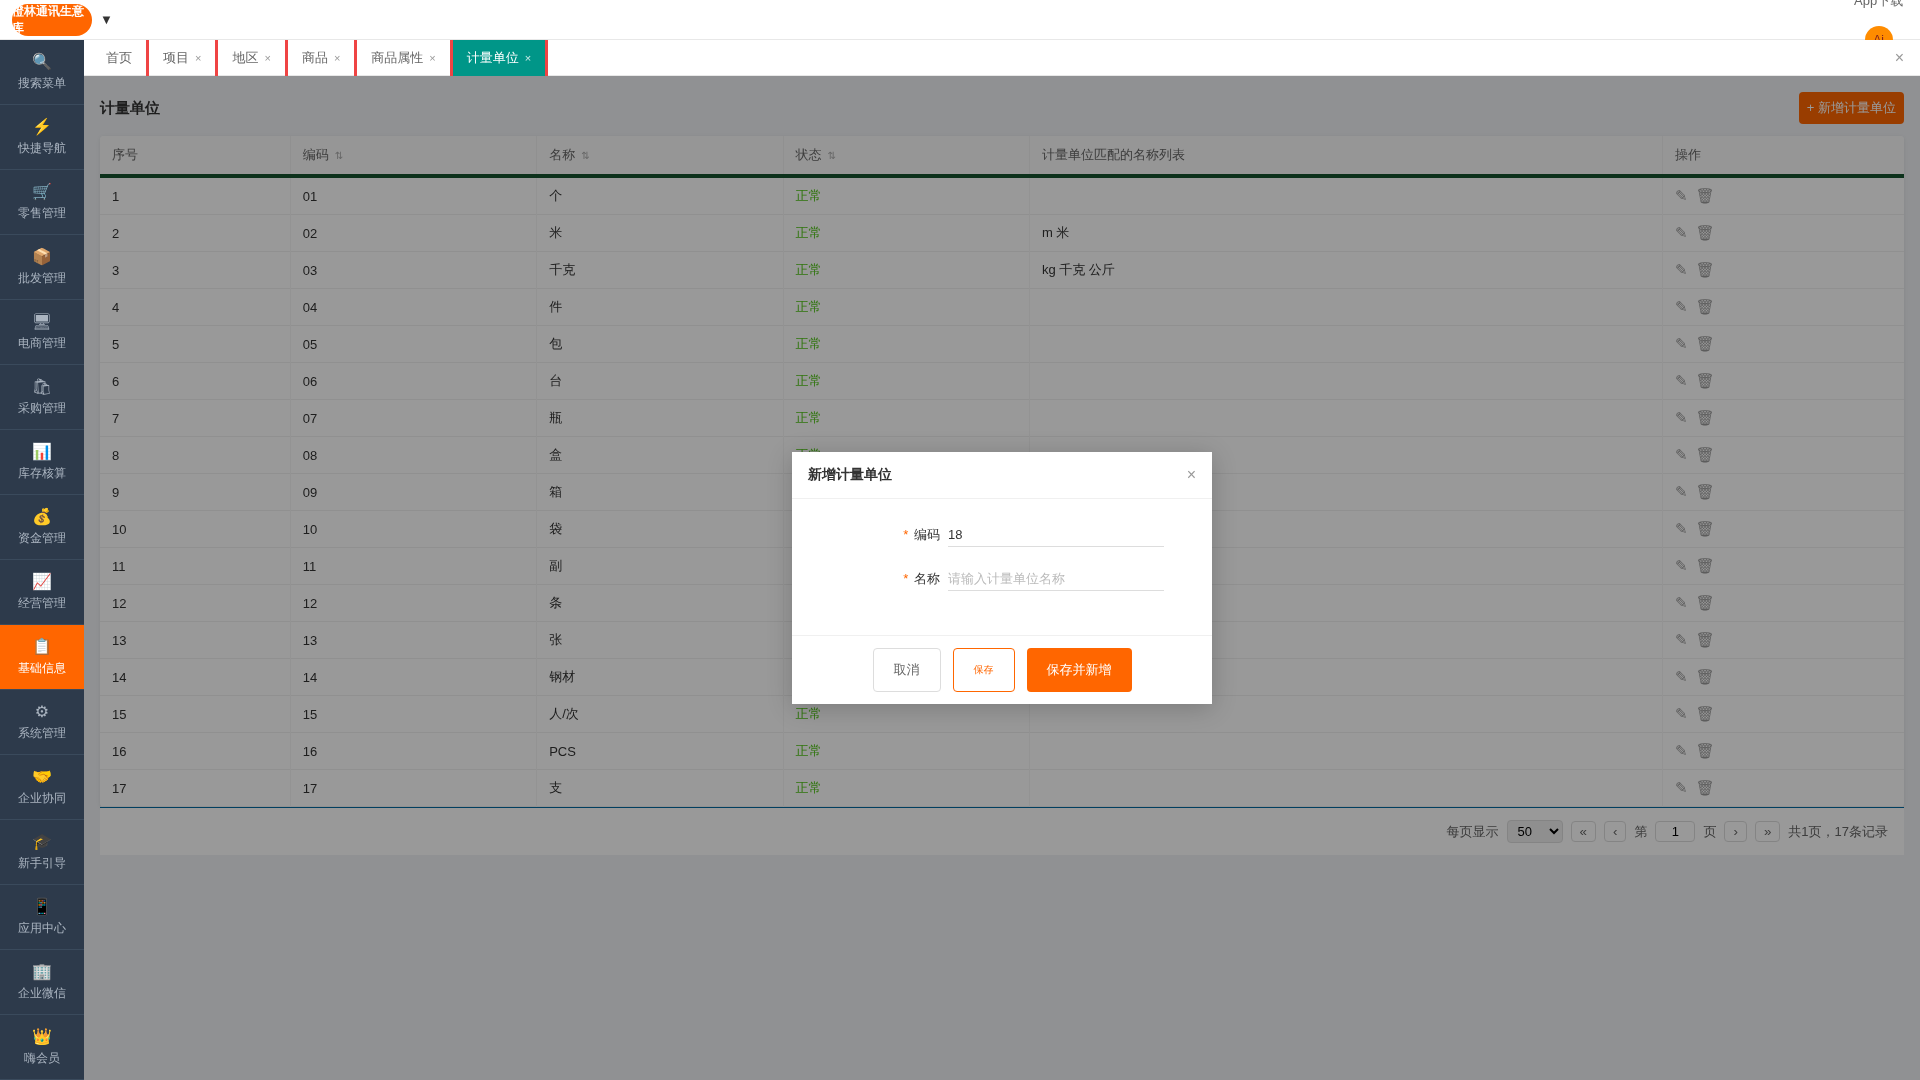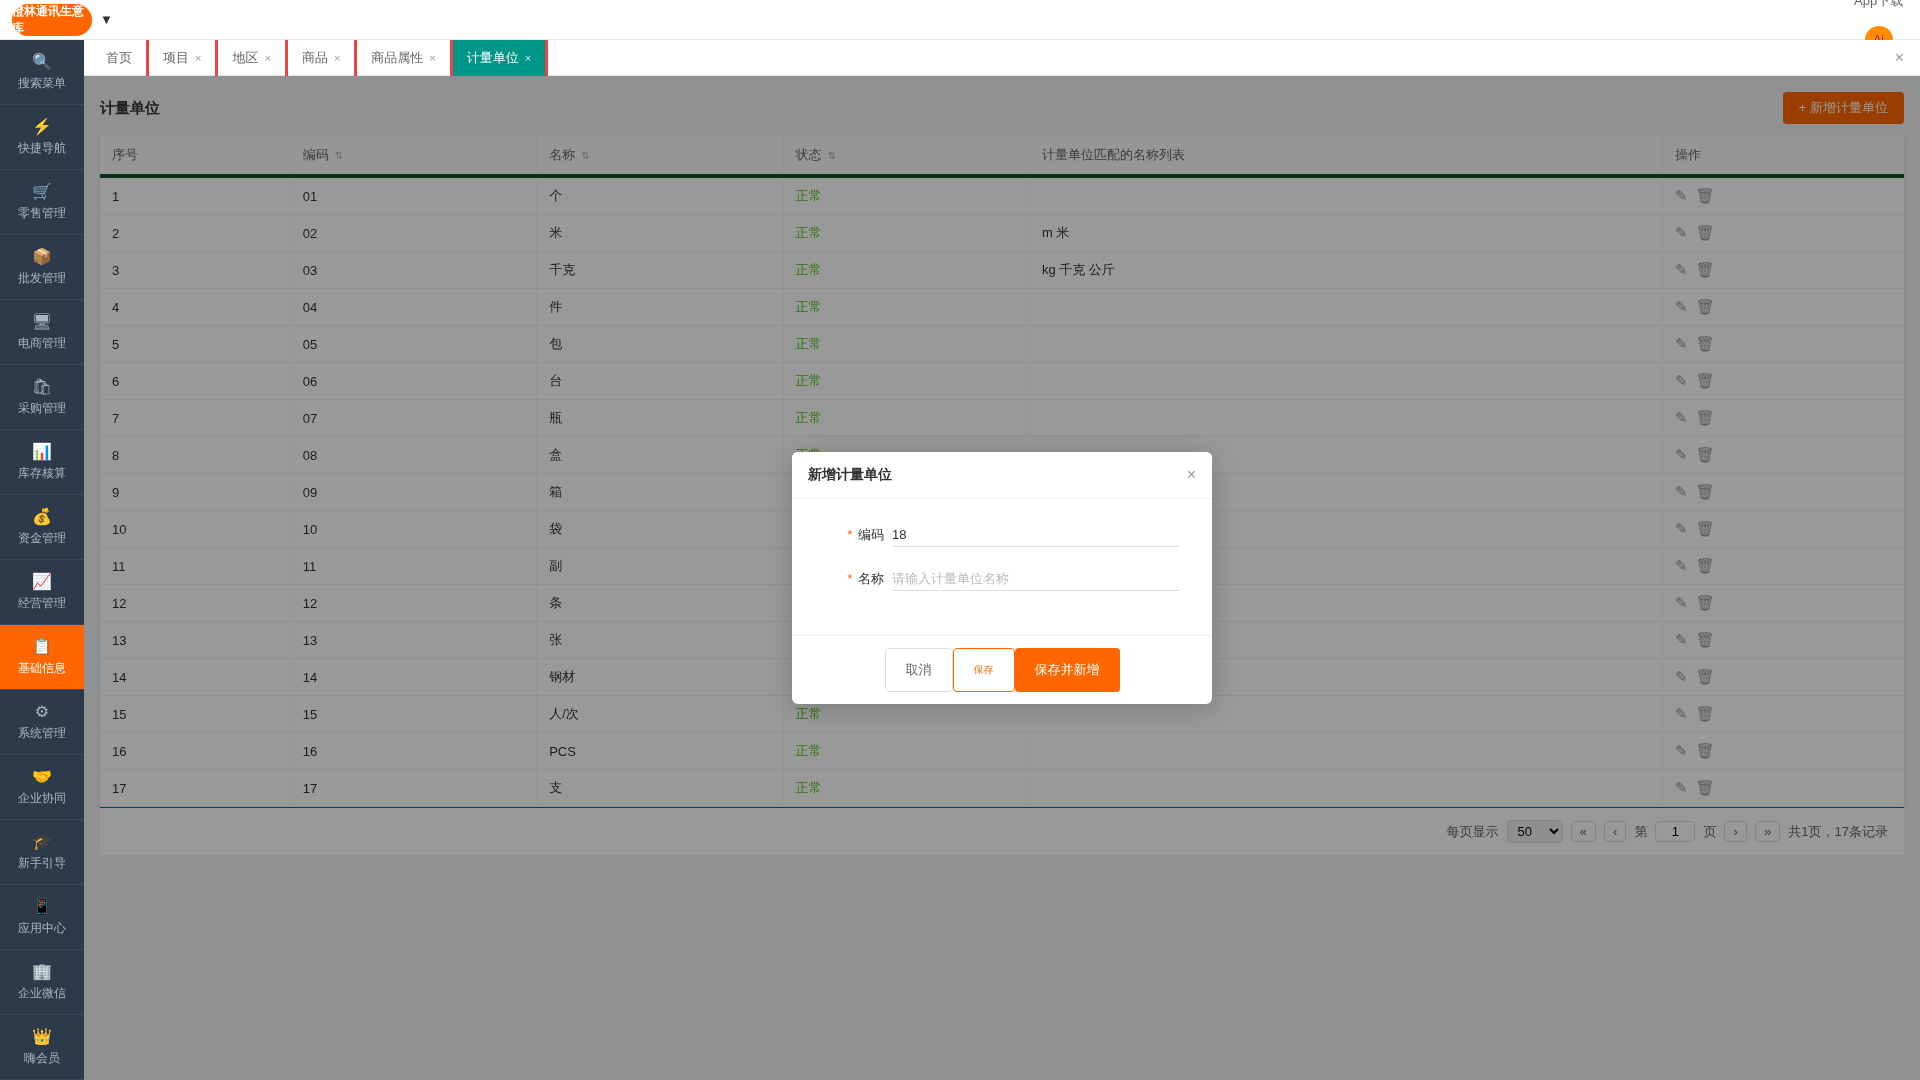--- a/index.html
+++ b/index.html
@@ -165,21 +165,21 @@
     }
     .page-title {
       font-size: 15px;
       font-weight: bold;
       color: #333;
     }
     .btn-primary {
       background: #f60;
       color: #fff;
       border: none;
-      padding: 7px 16px;
+      padding: 7px 8px;
       border-radius: 4px;
       cursor: pointer;
       font-size: 13px;
     }
 
     
     .data-table {
       width: 100%;
       background: #fff;
       border-collapse: collapse;
@@ -266,21 +266,21 @@
       background: rgba(0,0,0,0.4);
       z-index: 100;
       display: flex;
       align-items: center;
       justify-content: center;
     }
 
     
     .modal {
       background: #fff;
-      border-radius: 6px;
+      border-radius: 0;
       width: 420px;
       box-shadow: 0 4px 24px rgba(0,0,0,0.2);
       overflow: hidden;
     }
     .modal-header {
       background: #fff;
       padding: 14px 16px;
       display: flex;
       align-items: center;
       justify-content: space-between;
@@ -290,21 +290,22 @@
       font-size: 14px;
       font-weight: bold;
       color: #333;
     }
     .modal-close {
       cursor: pointer;
       color: #999;
       font-size: 16px;
     }
     .modal-body {
-      padding: 24px 32px;
+      padding: 24px 48px;
+      margin-left: 40px;
     }
     .form-row {
       display: flex;
       align-items: center;
       margin-bottom: 20px;
       gap: 8px;
     }
     .form-label {
       width: 60px;
       text-align: right;
@@ -324,20 +325,21 @@
       font-size: 13px;
       color: #333;
       outline: none;
     }
     .form-input.has-value { color: #333; }
     .form-input::placeholder { color: #bbb; }
     .modal-footer {
       padding: 12px 24px;
       display: flex;
       justify-content: center;
+      gap: 12px;
       border-top: 1px solid #f0f0f0;
     }
     .btn-cancel {
       border: 1px solid #ddd;
       background: #fff;
       color: #666;
       padding: 6px 20px;
       border-radius: 4px;
       cursor: pointer;
       font-size: 13px;

